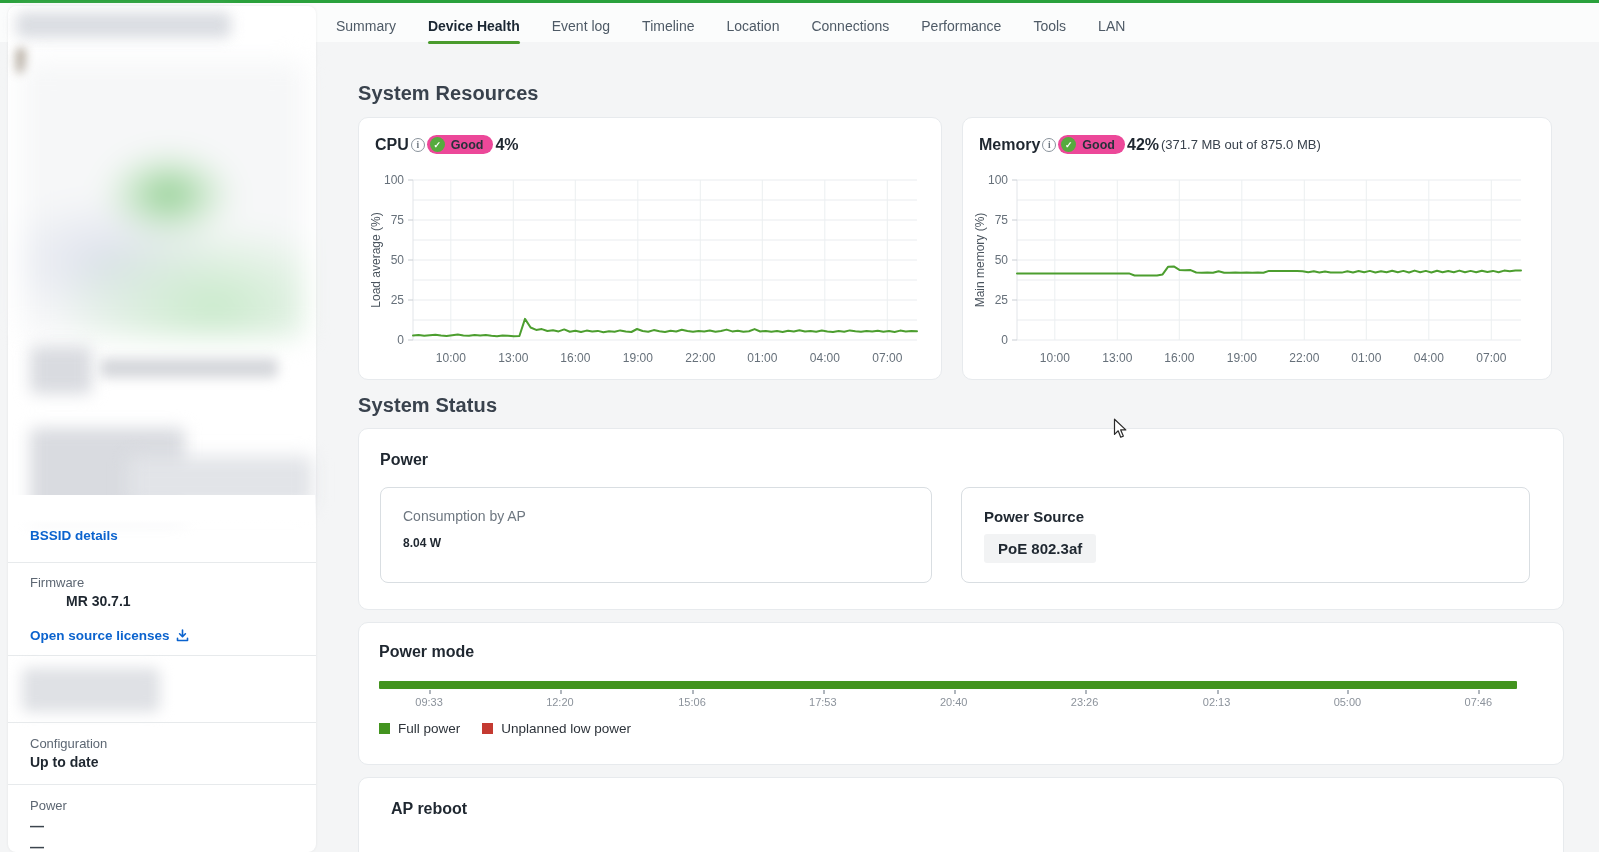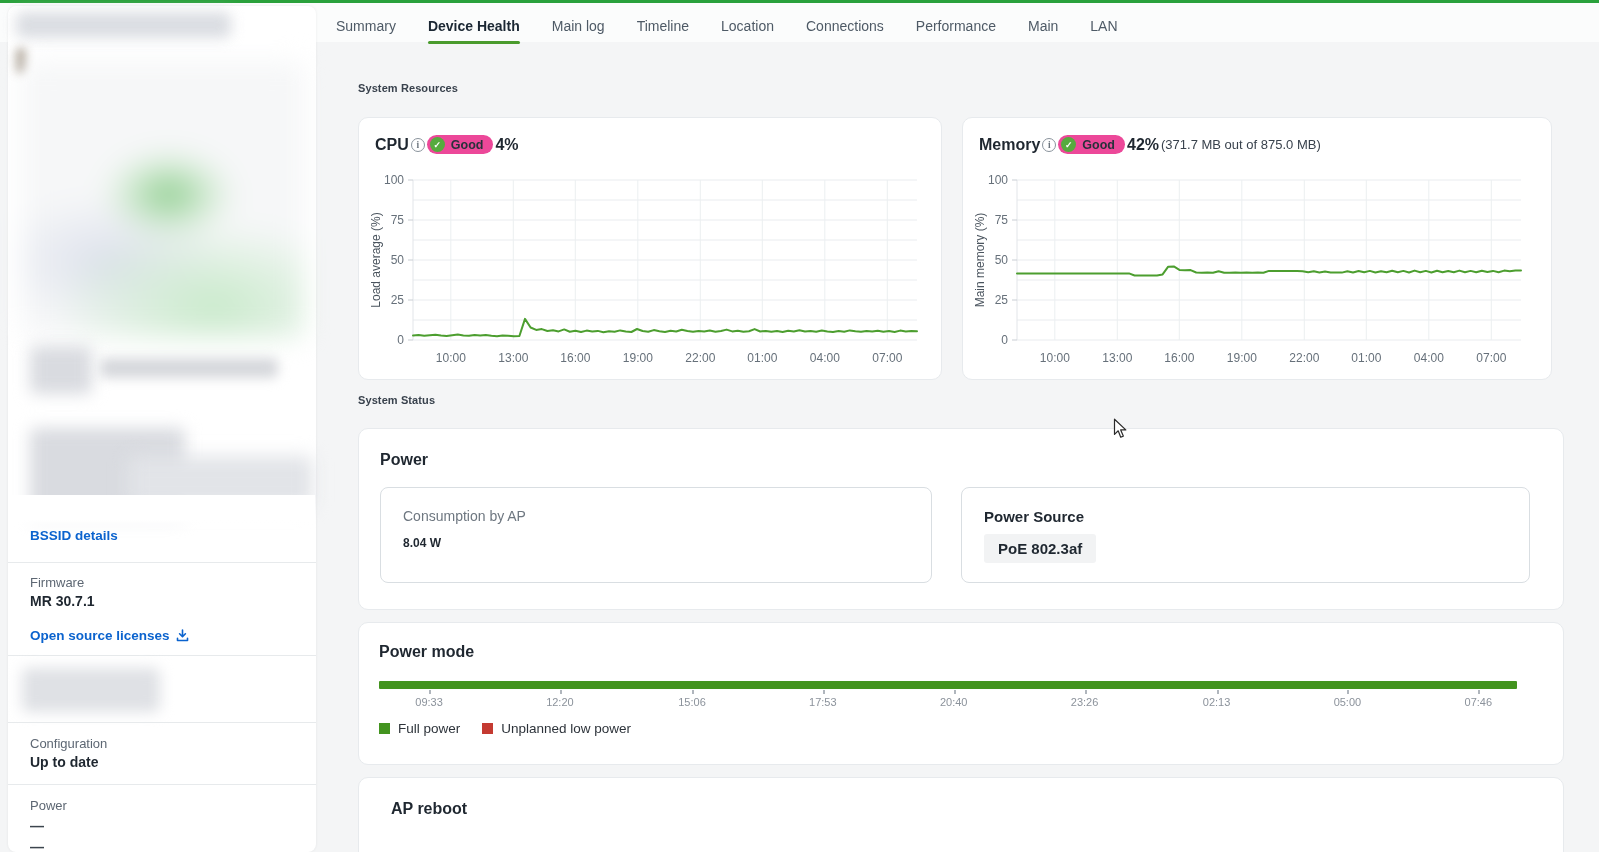--- a/index.html
+++ b/index.html
@@ -20,21 +20,21 @@
   
   .sidebar { position:absolute; left:8px; top:6px; width:308px; height:846px; background:#ffffff; border-radius:8px; box-shadow:0 0 3px rgba(0,0,0,.07); }
   .blur-blob { position:absolute; filter:blur(8px); border-radius:6px; }
   .sb-divider { position:absolute; left:0; width:308px; height:1px; background:#e7eaec; }
   .sb-label { position:absolute; left:22px; font-size:13px; color:#5d6773; }
   .sb-value { position:absolute; left:22px; font-size:14px; font-weight:700; color:#1f2730; }
   .sb-link { position:absolute; left:22px; font-size:13.5px; font-weight:700; color:#0b63ce; cursor:pointer; display:flex; align-items:center; gap:6px; }
   .fade-cover { position:absolute; left:1px; width:306px; background:linear-gradient(#ffffff 60%, rgba(255,255,255,0)); }
 
   
-  .section-title { position:absolute; font-size:11px; font-weight:700; color:#39424d; letter-spacing:.1px; }
+  .section-title { position:absolute; font-size:20px; font-weight:700; color:#39424d; letter-spacing:.1px; }
 
   
   .card { position:absolute; background:#ffffff; border:1px solid #e7eaed; border-radius:10px; }
   .card-title-row { position:absolute; left:16px; top:17px; display:flex; align-items:center; gap:2px;text-align:center; }
   .card-title { font-size:16px; font-weight:700; color:#1f2730; }
   .info-icon { width:14px; height:14px; border:1px solid #8a939c; border-radius:50%; color:#6b747d; font-size:9.5px; display:inline-flex; align-items:center; justify-content:center; cursor:pointer; }
   .info-icon::after { content:"i"; font-family:"Liberation Serif", serif; font-weight:700; }
   .pill { display:inline-flex; align-items:center; gap:6px; background:#ec4899; border-radius:12px; padding:2px 10px 2px 3px; }
   .pill .check { width:15px; height:15px; border-radius:50%; background:#56ab3e; color:#fff; font-size:9px; display:inline-flex; align-items:center; justify-content:center; }
   .pill .check::after { content:"✓"; font-weight:700; }
@@ -68,26 +68,26 @@
 <body>
 
 <div class="stage">
 
   <div class="top-accent" style="background: rgb(42, 161, 60);"></div>
 
   <div class="nav-bar">
     <div class="tabs">
       <div class="tab">Summary</div>
       <div class="tab active">Device Health</div>
-      <div class="tab">Main log</div>
+      <div class="tab">Event log</div>
       <div class="tab">Timeline</div>
       <div class="tab">Location</div>
       <div class="tab">Connections</div>
       <div class="tab">Performance</div>
-      <div class="tab">Main</div>
+      <div class="tab">Tools</div>
       <div class="tab">LAN</div>
     </div>
   </div>
 
   <div class="sidebar">
     <div class="blur-blob" style="left:8px; top:6px; width:215px; height:26px; background:#d4d7dd; filter:blur(7px); opacity:.85;"></div>
     <div class="blur-blob" style="left:8px; top:42px; width:10px; height:26px; background:#6d5a43; filter:blur(5px); opacity:.55;"></div>
     <div class="blur-blob" style="left:14px; top:56px; width:282px; height:276px; border-radius:10px; filter:blur(13px);
                 background:
                   radial-gradient(95px 65px at 52% 48%, #8fce8f 0%, rgba(190,227,190,.55) 45%, rgba(190,227,190,0) 72%),
@@ -101,21 +101,21 @@
 
     <div class="fade-cover" style="top:489px; height:42px;"></div>
 
     <div class="sb-link" style="top:522px;">
       <span>BSSID details</span>
     </div>
 
     <div class="sb-divider" style="top:556px;"></div>
 
     <div class="sb-label" style="top:569px;">Firmware</div>
-    <div class="sb-value" style="top:587px;">MR 30.7.1</div>
+    <div class="sb-value" style="top:587px;margin-left:36px;">MR 30.7.1</div>
 
     <div class="sb-link" style="top:622px;">
       <span>Open source licenses</span>
       <svg width="13" height="13" viewBox="0 0 13 13">
         <path d="M6.5 1v6.2 M3.6 4.8 6.5 7.7 9.4 4.8" fill="none" stroke="#0b63ce" stroke-width="1.6" stroke-linecap="round" stroke-linejoin="round"></path>
         <path d="M1.5 9.3v2.2h10V9.3" fill="none" stroke="#0b63ce" stroke-width="1.6" stroke-linecap="round" stroke-linejoin="round"></path>
       </svg>
     </div>
 
     <div class="sb-divider" style="top:649px;"></div>

